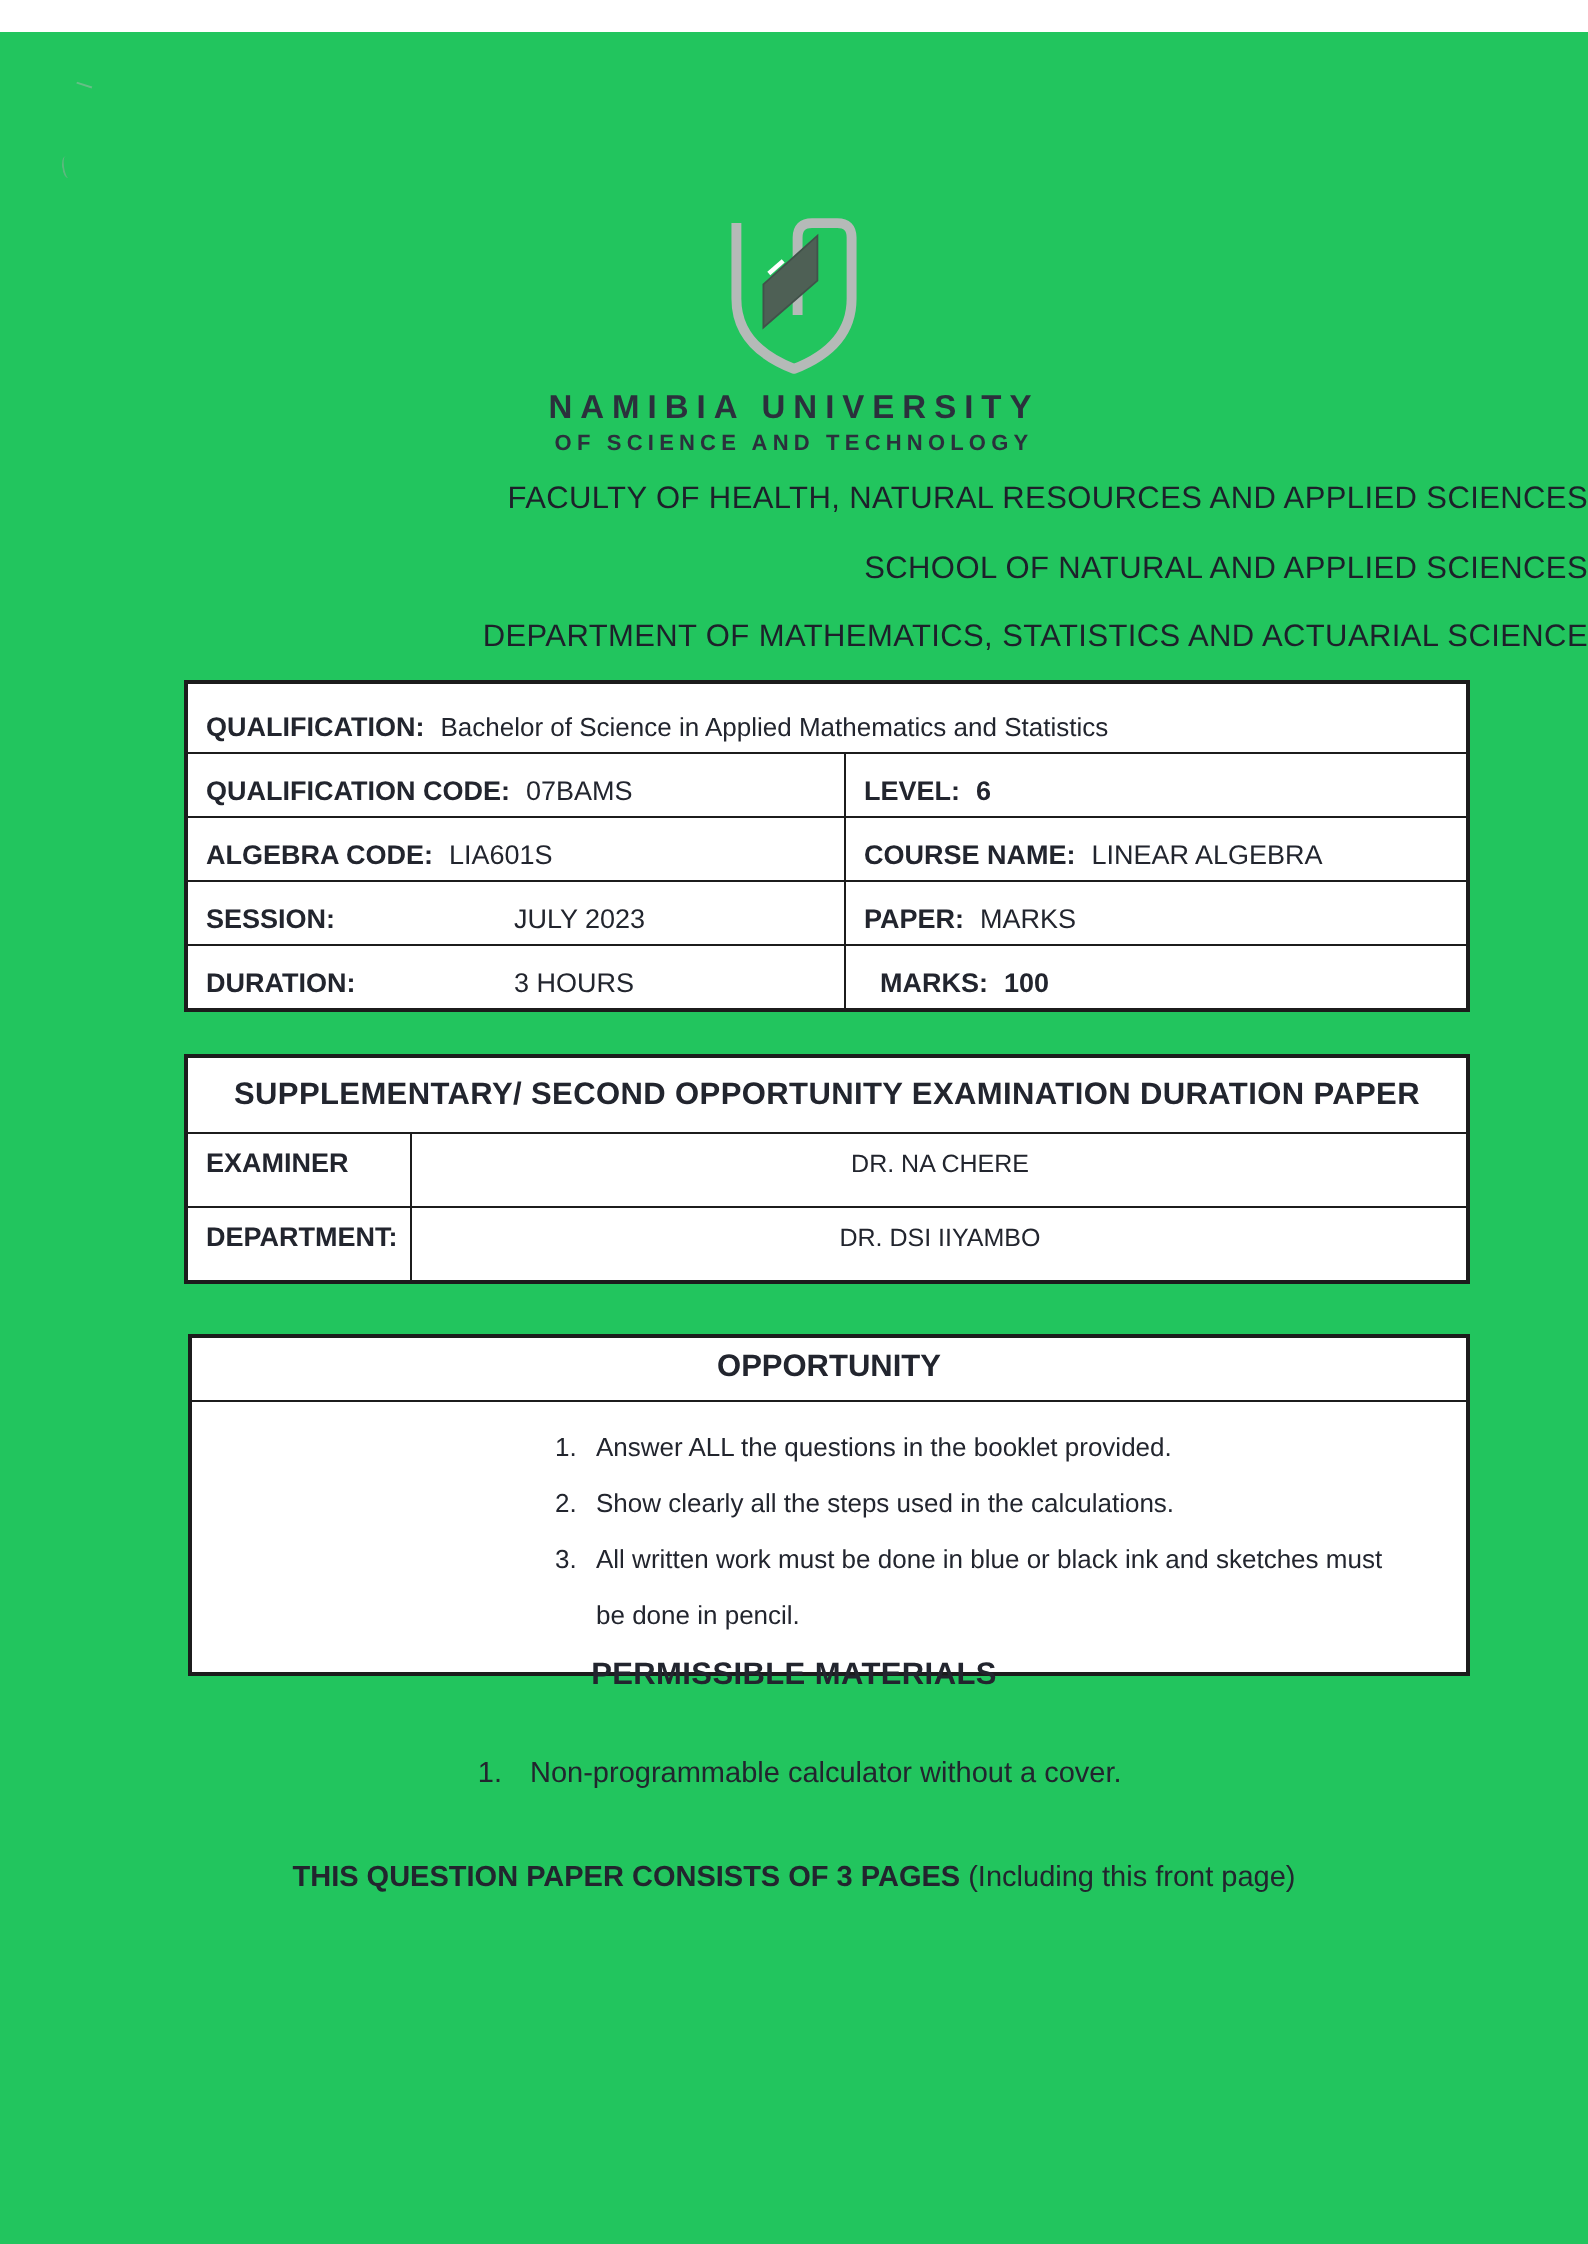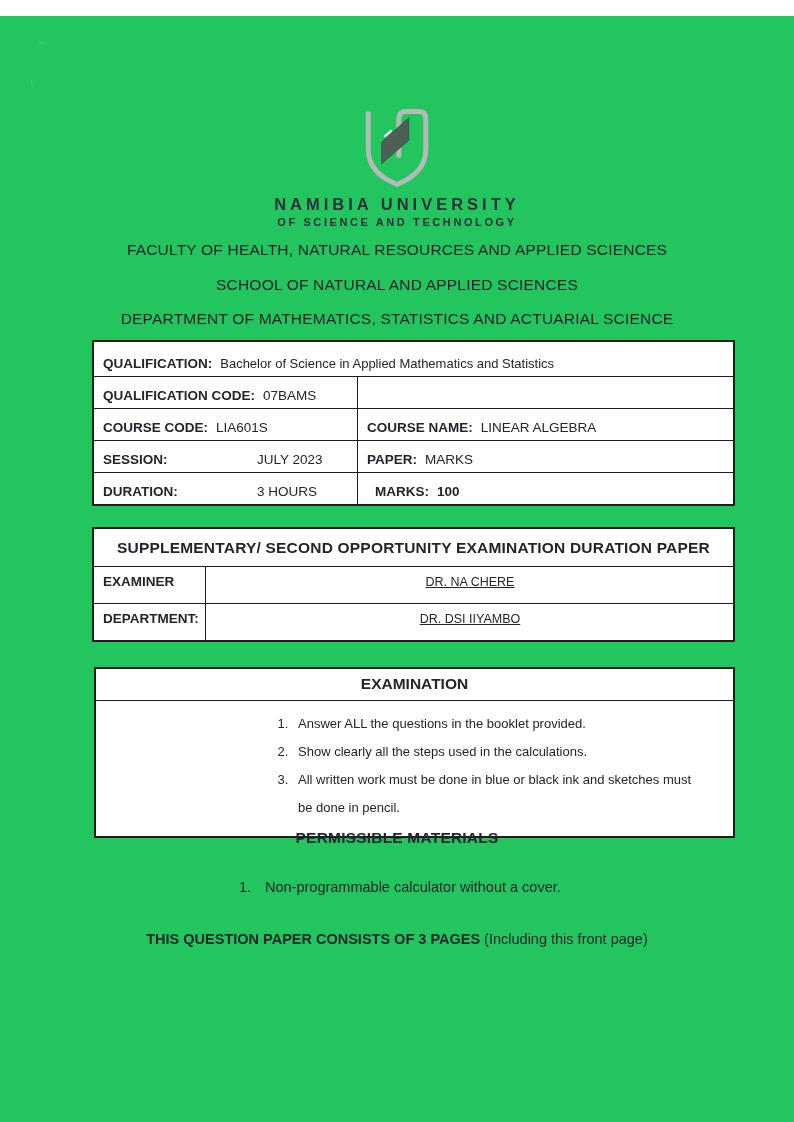--- a/index.html
+++ b/index.html
@@ -29,48 +29,48 @@
   .artifact.a2{ left:31px; top:62px; width:5px; height:11px; border-left:1.5px solid #a8a8a8; border-radius:60% 0 0 40%; transform:rotate(-12deg); }
 
   
   .logo-wrap{ position:absolute; top:90px; left:0; width:100%; text-align:center; }
   .logo-wrap svg{ display:inline-block; }
 
   .wordmark{ position:absolute; left:0; width:100%; text-align:center; color:#2b303c; }
   .wordmark.line1{ top:179px; font-size:16.5px; font-weight:bold; letter-spacing:4px; }
   .wordmark.line2{ top:200px; font-size:11px;  font-weight:bold; letter-spacing:2.6px; }
 
-  .heading{ position:absolute; left:0; width:100%; text-align:center; font-size:15.5px; color:#1d202a; letter-spacing:.2px; }
+  .heading{ position:absolute; left:0; width:100%; text-align:right; font-size:15.5px; color:#1d202a; letter-spacing:.2px; }
   .heading.faculty{ top:225px; }
   .heading.school{ top:260px; }
   .heading.department{ top:294px; }
 
   
   .tbl{ position:absolute; left:92px; width:643px; border:2px solid var(--border); background:#fff; }
   .tbl .row{ display:flex; border-top:1.5px solid var(--border); }
   .tbl .row:first-child{ border-top:none; }
   .cell{ padding:6px 8px 5px 9px; font-size:13.5px; display:flex; align-items:flex-end; }
   .cell .lbl{ font-weight:bold; white-space:nowrap; }
   .cell .val{ margin-left:8px; white-space:nowrap; }
   .cell .val.bold{ font-weight:bold; }
 
   .course-tbl{ top:324px; }
   .course-tbl .row{ height:32px; }
   .course-tbl .row.first{ height:34px; }
-  .course-tbl .c-left{ width:264px; border-right:1.5px solid var(--border); }
+  .course-tbl .c-left{ width:329px; border-right:1.5px solid var(--border); }
   .course-tbl .c-right{ flex:1; }
   .course-tbl .tabbed .lbl{ display:inline-block; width:146px; }
   .course-tbl .indent{ padding-left:17px; }
 
   .exam-tbl{ top:511px; }
   .exam-tbl .hdr{ height:37px; display:flex; align-items:center; justify-content:center;
                   font-weight:bold; font-size:15.5px; letter-spacing:.2px; }
   .exam-tbl .row{ height:37px; }
   .exam-tbl .e-label{ width:112px; border-right:1.5px solid var(--border); align-items:flex-start; padding-top:7px; }
-  .exam-tbl .e-value{ flex:1; justify-content:center; font-size:12.5px; align-items:flex-start; padding-top:8px;text-decoration:underline; }
+  .exam-tbl .e-value{ flex:1; justify-content:center; font-size:12.5px; align-items:flex-start; padding-top:8px; }
 
   
   .instructions{ position:absolute; left:94px; top:651px; width:641px; border:2px solid var(--border); background:#fff; }
   .instructions .title{ text-align:center; font-weight:bold; font-size:15.5px; padding:6px 0 7px 0;
                         border-bottom:1.5px solid var(--border); }
   .instructions ol{ margin:9px 28px 14px 196px; font-size:13px; }
   .instructions ol li{ line-height:28px; padding-left:6px; }
 
   
   .permissible-title{ position:absolute; top:813px; left:0; width:100%; text-align:center;
@@ -111,24 +111,28 @@
       <div class="cell" style="flex:1">
         <span class="lbl">QUALIFICATION:</span>
         <span class="val" style="font-size:13px">Bachelor of Science in Applied Mathematics and Statistics</span>
       </div>
     </div>
     <div class="row">
       <div class="cell c-left">
         <span class="lbl">QUALIFICATION CODE:</span>
         <span class="val">07BAMS</span>
       </div>
+      <div class="cell c-right">
+        <span class="lbl">LEVEL:</span>
+        <span class="val bold">6</span>
+      </div>
     </div>
     <div class="row">
       <div class="cell c-left">
-        <span class="lbl">COURSE CODE:</span>
+        <span class="lbl">ALGEBRA CODE:</span>
         <span class="val">LIA601S</span>
       </div>
       <div class="cell c-right">
         <span class="lbl">COURSE NAME:</span>
         <span class="val">LINEAR ALGEBRA</span>
       </div>
     </div>
     <div class="row">
       <div class="cell c-left tabbed">
         <span class="lbl">SESSION:</span>
@@ -157,21 +161,21 @@
       <div class="cell e-label lbl" style="font-weight:bold">EXAMINER</div>
       <div class="cell e-value">DR. NA CHERE</div>
     </div>
     <div class="row">
       <div class="cell e-label" style="font-weight:bold">DEPARTMENT:</div>
       <div class="cell e-value">DR. DSI IIYAMBO</div>
     </div>
   </div>
 
   <div class="instructions">
-    <div class="title">EXAMINATION</div>
+    <div class="title">OPPORTUNITY</div>
     <ol>
       <li>Answer ALL the questions in the booklet provided.</li>
       <li>Show clearly all the steps used in the calculations.</li>
       <li>All written work must be done in blue or black ink and sketches must be done in pencil.</li>
     </ol>
   </div>
 
   <div class="permissible-title">PERMISSIBLE MATERIALS</div>
   <div class="materials">
     <ol>

